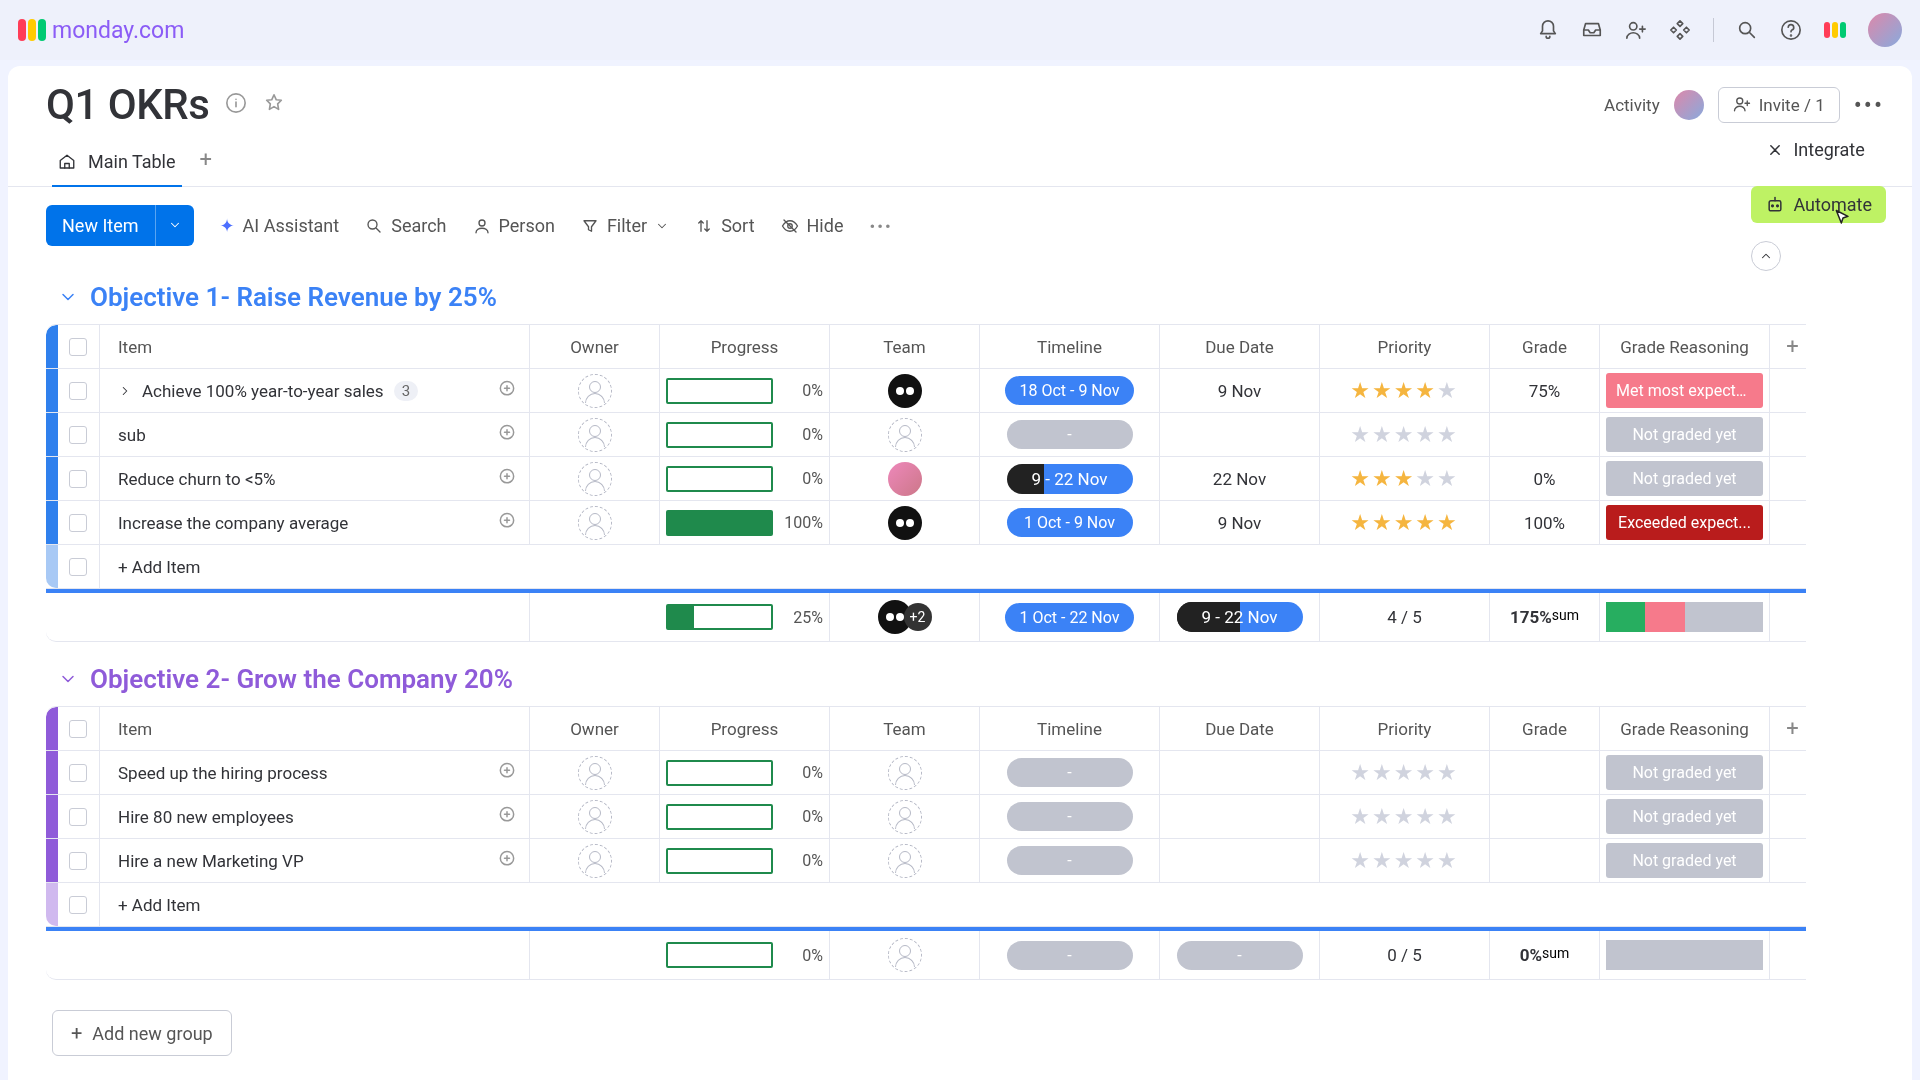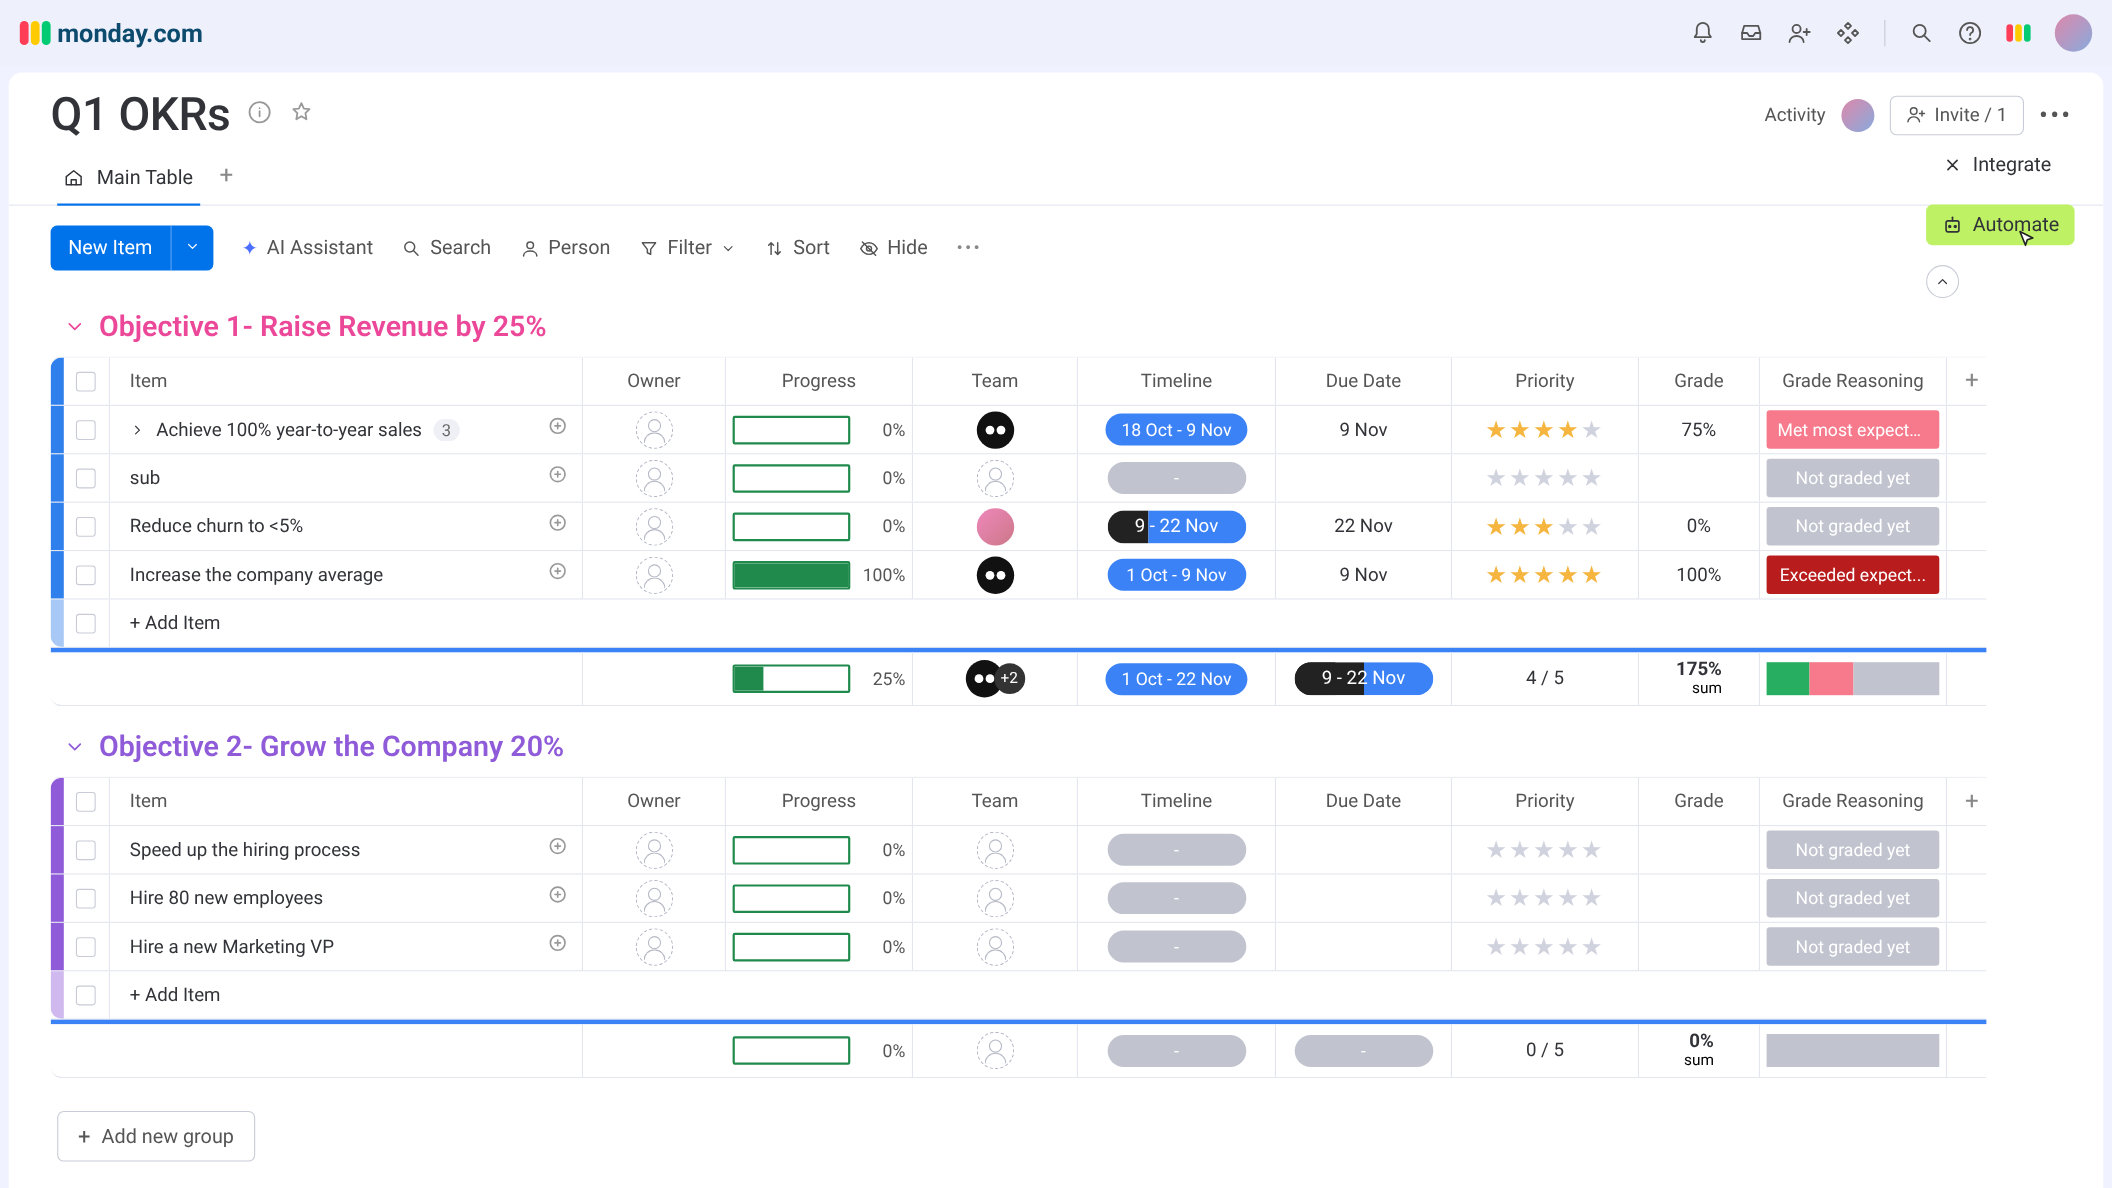--- a/index.html
+++ b/index.html
@@ -1,19 +1,19 @@
 <!DOCTYPE html>
 <html><head>
 <meta charset="utf-8">
 <style>
 * { margin:0; padding:0; box-sizing:border-box; font-family:-apple-system,BlinkMacSystemFont,"Segoe UI",Roboto,sans-serif; }
 body { background:#f0f3ff; width:1920px; height:1080px; overflow:hidden; font-size:17px; color:#323338; }
 
 .topbar { height:60px; background:#eef1fb; display:flex; align-items:center; padding:0 18px; justify-content:space-between; }
-.logo { display:flex; align-items:center; gap:6px; font-weight:700; font-size:23px; color:#0c4a6e; }
+.logo { display:flex; align-items:center; gap:6px; font-weight:400; font-size:23px; color:#8b5cf6; }
 .logo-mark { display:flex; gap:2px; }
 .logo-mark span { width:8px; height:22px; border-radius:4px; display:inline-block; }
 .top-icons { display:flex; align-items:center; gap:22px; color:#555; }
 .top-icons .ic { width:22px; height:22px; cursor:pointer; display:flex; align-items:center; justify-content:center; }
 .top-icons .divider { width:1px; height:24px; background:#c6c9d5; }
 
 .page { background:#fff; border-radius:12px 12px 0 0; margin:6px 8px 0 8px; height:calc(1080px - 66px); padding:14px 0 0 0; overflow-x:auto; }
 .hdr { display:flex; align-items:center; justify-content:space-between; padding:0 28px 0 38px; }
 .title-row { display:flex; align-items:center; gap:16px; }
 .board-title { font-size:42px; font-weight:500; letter-spacing:-.5px; }
@@ -31,21 +31,21 @@
 .circ-btn { width:30px; height:30px; border:1px solid #c9ccd6; border-radius:50%; display:flex; align-items:center; justify-content:center; cursor:pointer; }
 
 .toolbar { display:flex; align-items:center; gap:26px; padding:18px 0 14px 38px; }
 .newitem { background:#0073ea; color:#fff; border-radius:6px; display:flex; align-items:center; overflow:hidden; font-size:18px; }
 .newitem .main { padding:4px 16px; }
 .newitem .caret { padding:10px 12px; border-left:1px solid rgba(255,255,255,.35); }
 .tool { display:flex; align-items:center; gap:8px; color:#555; cursor:pointer; font-size:18px; }
 
 .group { margin:16px 0 10px 38px; }
 .grp-hdr { display:flex; align-items:center; gap:12px; font-size:26px; font-weight:600; padding:6px 0 12px 12px; }
-.grp-hdr.blue { color:#ec4899; }
+.grp-hdr.blue { color:#3b82f6; }
 .grp-hdr.purple { color:#8f5bd9; }
 
 .tbl { border:1px solid #e4e6ef; border-radius:10px 0 0 10px; overflow:hidden; border-left:none; border-right:none; width:1760px; }
 .row { display:grid; grid-template-columns:10px 44px 430px 130px 170px 150px 180px 160px 170px 110px 170px 46px; border-bottom:1px solid #e4e6ef; align-items:center; min-height:44px; }
 .row.hd { background:#fff; color:#555; font-size:17px; }
 .row > div { border-right:1px solid #e4e6ef; height:100%; display:flex; align-items:center; justify-content:center; padding:4px 6px; text-align:center; }
 .row > div.item-cell { justify-content:flex-start; padding-left:18px; gap:10px; text-align:left; position:relative; }
 .row > div.item-cell .chat { position:absolute; right:12px; color:#999; }
 .row .bar { border-right:none; }
 .row .chk { }
@@ -87,21 +87,21 @@
 .summary > div { border-right:1px solid #e4e6ef; display:flex; align-items:center; justify-content:center; padding:6px; }
 .summary > div:nth-child(-n+4){ border-right:none; border-bottom:none; }
 .summary .bar { background:transparent; border:none; }
 
 .sub-tag { background:#eef0f6;color:#666;border-radius:10px;padding:1px 8px;font-size:15px; }
 .add-grp { margin:20px 0 0 44px; border:1px solid #c9ccd6; border-radius:6px; padding:10px 18px; display:inline-flex; align-items:center; gap:10px; cursor:pointer; font-size:18px; color:#555; }
 
 svg { stroke:currentColor; fill:none; stroke-width:1.8; stroke-linecap:round; stroke-linejoin:round; }
 .team-stack { display:flex; align-items:center; }
 .team-stack .plus { background:#333;color:#fff;border-radius:50%;width:28px;height:28px;display:flex;align-items:center;justify-content:center;font-size:14px;margin-left:-8px; }
-.gsum { display:flex;flex-direction:column;align-items:flex-end;line-height:1.1; }
+.gsum { display:flex;flex-direction:row;align-items:flex-start;line-height:1.1; }
 .gsum small{ color:#000000; font-size:14px; }
 .cursor { position:absolute; pointer-events:none; }
 </style>
 </head>
 <body>
 
 <div class="topbar">
   <div class="logo">
     <span class="logo-mark">
       <span style="background:#ff3d57"></span>

